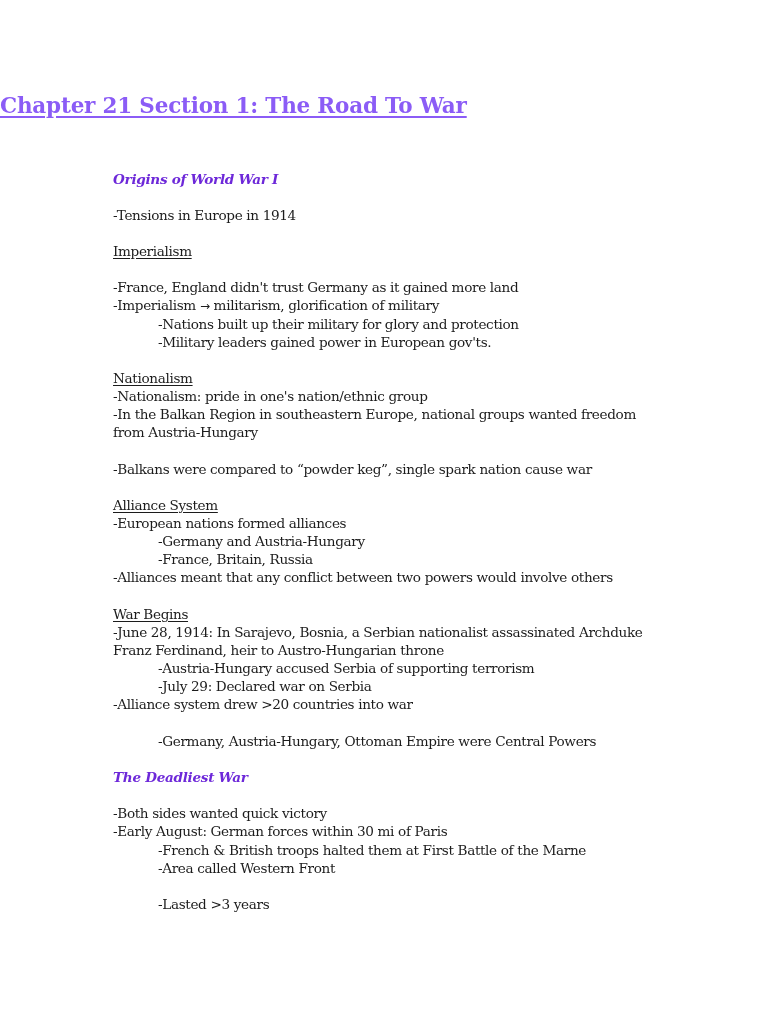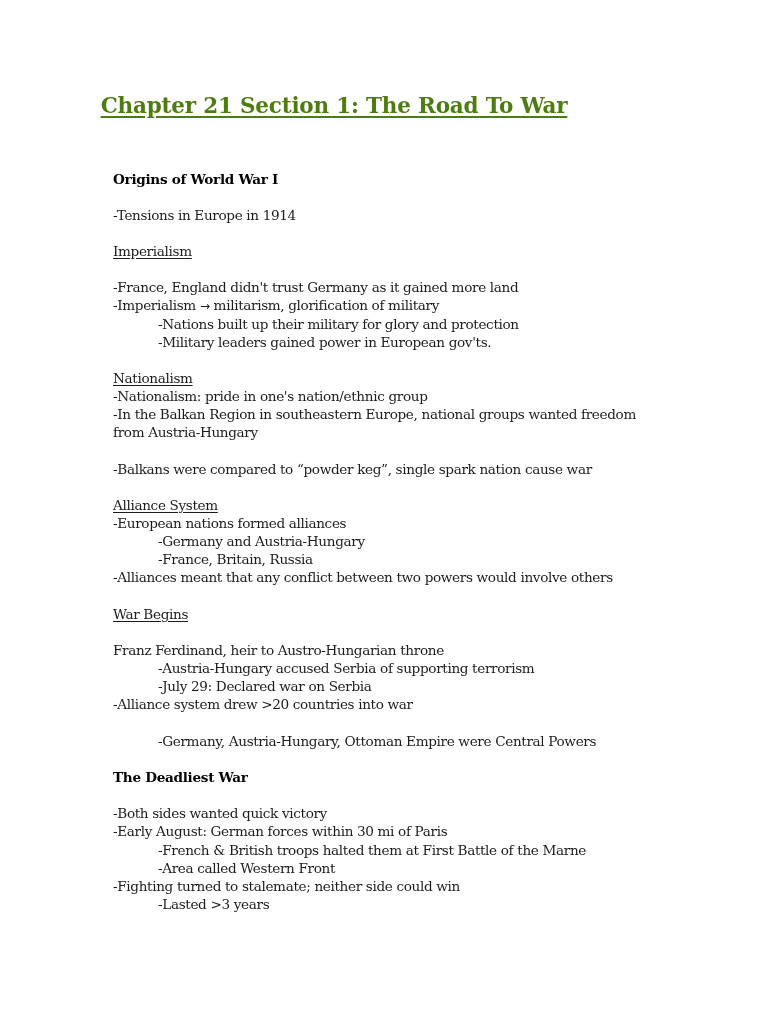--- a/index.html
+++ b/index.html
@@ -19,40 +19,40 @@
       position: absolute;
       left: 0; top: 0;
       width: 768px;
       height: 1024px;
     }
     .title {
       position: absolute;
       top: 93px;
       left: 0;
       width: 668px;
-      text-align: center;
+      text-align: left;
       font-size: 21.5px;
       font-weight: bold;
       text-decoration: underline;
       text-decoration-thickness: 1.5px;
       text-underline-offset: 3px;
       letter-spacing: -0.2px;
-      color: #4d7c0f;
+      color: #8b5cf6;
     }
     .line {
       position: absolute;
       left: 113px;
       font-size: 13.6px;
       line-height: 18px;
       white-space: nowrap;
       letter-spacing: -0.35px;
       color: #1c1c1c;
     }
     .line.indent { left: 158px; }
-    .line.bold { font-weight: bold; letter-spacing: -0.3px; color: #000000; }
+    .line.bold { font-weight: bold; letter-spacing: -0.3px; color: #6d28d9; font-style: italic; }
     .line.underline { text-decoration: underline; text-underline-offset: 2px; }
     .arrow { font-family: "DejaVu Sans", sans-serif; font-size: 12px; }
   </style>
 </head>
 <body>
 
 <div class="page">
 
   <div class="title">Chapter 21 Section 1: The Road To War</div>
 
@@ -75,27 +75,27 @@
   <div class="line" style="top:423px">from Austria-Hungary</div>
   <div class="line" style="top:460px">-Balkans were compared to “powder keg”, single spark nation cause war</div>
 
   <div class="line underline" style="top:496px">Alliance System</div>
   <div class="line" style="top:514px">-European nations formed alliances</div>
   <div class="line indent" style="top:532px">-Germany and Austria-Hungary</div>
   <div class="line indent" style="top:550px">-France, Britain, Russia</div>
   <div class="line" style="top:568px">-Alliances meant that any conflict between two powers would involve others</div>
 
   <div class="line underline" style="top:605px">War Begins</div>
+  <div class="line" style="top:623px">-June 28, 1914: In Sarajevo, Bosnia, a Serbian nationalist assassinated Archduke</div>
   <div class="line" style="top:641px">Franz Ferdinand, heir to Austro-Hungarian throne</div>
   <div class="line indent" style="top:659px">-Austria-Hungary accused Serbia of supporting terrorism</div>
   <div class="line indent" style="top:677px">-July 29: Declared war on Serbia</div>
   <div class="line" style="top:695px">-Alliance system drew &gt;20 countries into war</div>
   <div class="line indent" style="top:732px">-Germany, Austria-Hungary, Ottoman Empire were Central Powers</div>
 
   <div class="line bold" style="top:768px">The Deadliest War</div>
   <div class="line" style="top:804px">-Both sides wanted quick victory</div>
   <div class="line" style="top:822px">-Early August: German forces within 30 mi of Paris</div>
   <div class="line indent" style="top:841px">-French &amp; British troops halted them at First Battle of the Marne</div>
   <div class="line indent" style="top:859px">-Area called Western Front</div>
-  <div class="line" style="top:877px">-Fighting turned to stalemate; neither side could win</div>
   <div class="line indent" style="top:895px">-Lasted &gt;3 years</div>
 
 </div>
 
 </body></html>

